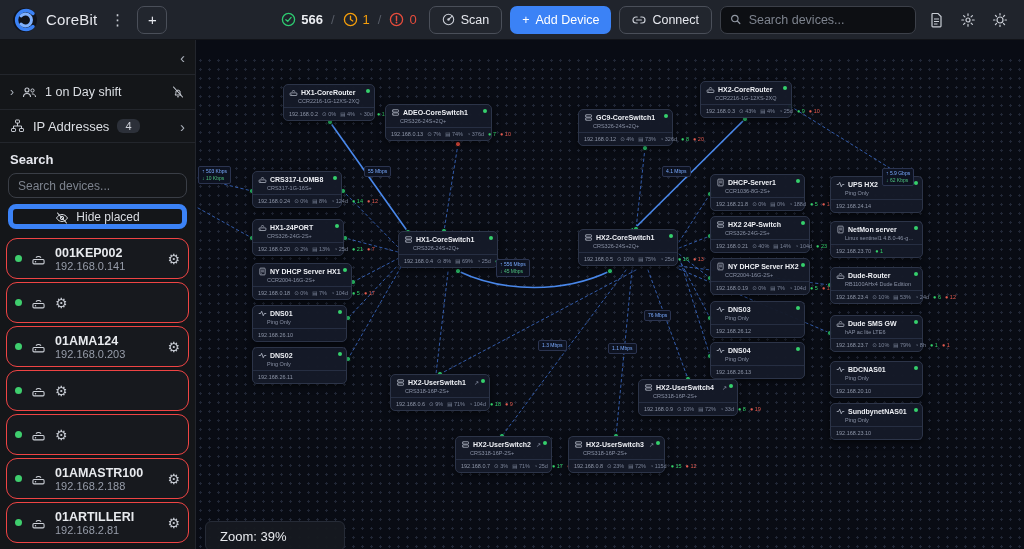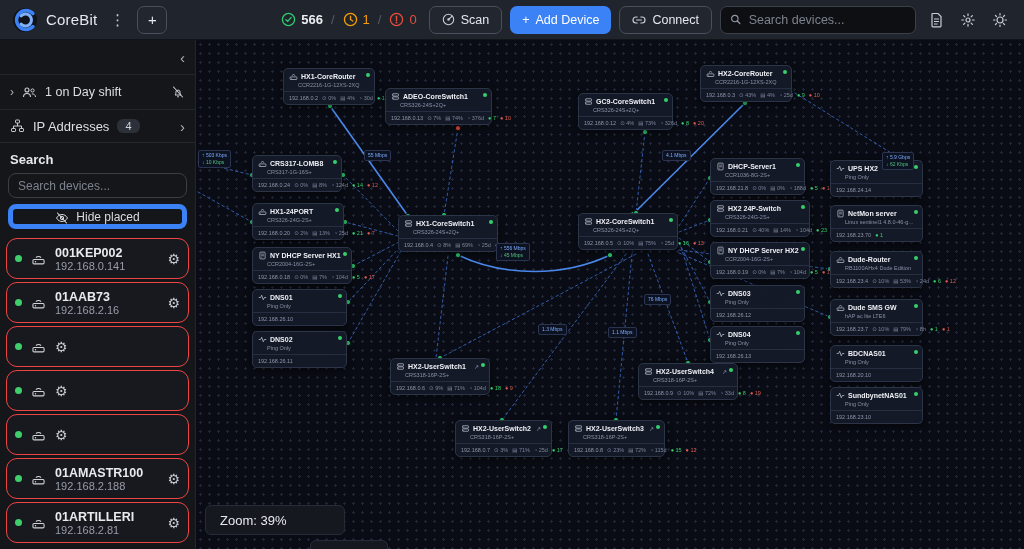--- a/index.html
+++ b/index.html
@@ -65,21 +65,21 @@
   .dev-dot { width:7px; height:7px; border-radius:50%; background:#3fce6e; flex:0 0 auto; }
   .dev-icon { color:#cfd3da; flex:0 0 auto; }
   .dev-text { flex:1; min-width:0; }
   .dev-name { font-size:12.5px; font-weight:bold; color:#e8eaee; white-space:nowrap; }
   .dev-ip { font-size:11px; color:#979daa; }
   .dev-gear { background:none; border:none; color:#c4c8d0; font-size:14px; cursor:pointer; }
 
   
   #canvas { position:relative; flex:1; overflow:hidden; background-color:#090c14;
     background-image:radial-gradient(#212736 1px, transparent 1.3px);
-    background-size:9px 9px; }
+    background-size:9px 9px;margin-top:16px; }
   #edge-layer { position:absolute; inset:0; z-index:1; }
   .edge { fill:none; stroke-linecap:round; }
   .edge.solid { stroke:#4d8ef5; stroke-width:1.6; opacity:.95; }
   .edge.dashed { stroke:#3d6fd0; stroke-width:1; stroke-dasharray:2.5 3; opacity:.8; }
   .dot-green { fill:#2ecc71; stroke:#0a0d16; stroke-width:1; }
   .dot-red { fill:#e74c3c; stroke:#0a0d16; stroke-width:1; }
 
   .node { position:absolute; z-index:2; background:rgba(21,26,40,.97);
     border:1px solid #2c3448; border-radius:5px; box-shadow:0 2px 7px rgba(0,0,0,.55); cursor:grab; }
   .n-dot { position:absolute; top:4px; right:4px; width:4px; height:4px;
@@ -258,34 +258,34 @@
     <button class="dev-gear">⚙</button>
   </div>
 
   <div class="dev-row">
     <span class="dev-dot"></span>
     <svg class="dev-icon si" width="17" height="15" viewBox="0 0 14 14">
       <rect x="1.8" y="8" width="10.4" height="4" rx="1" fill="none" stroke="currentColor" stroke-width="1"></rect>
       <path d="M4.6 6.2 A3.3 3.3 0 0 1 9.4 6.2" fill="none" stroke="currentColor" stroke-width="1"></path>
       <circle cx="4.2" cy="10" r=".7" fill="currentColor"></circle>
     </svg>
-    <div class="dev-text">
-      <div class="dev-name">01AAB73</div>
-      <div class="dev-ip">192.168.2.16</div>
-    </div>
     <button class="dev-gear">⚙</button>
   </div>
 
   <div class="dev-row">
     <span class="dev-dot"></span>
     <svg class="dev-icon si" width="17" height="15" viewBox="0 0 14 14">
       <rect x="1.8" y="8" width="10.4" height="4" rx="1" fill="none" stroke="currentColor" stroke-width="1"></rect>
       <path d="M4.6 6.2 A3.3 3.3 0 0 1 9.4 6.2" fill="none" stroke="currentColor" stroke-width="1"></path>
       <circle cx="4.2" cy="10" r=".7" fill="currentColor"></circle>
     </svg>
+    <div class="dev-text">
+      <div class="dev-name">01AMA124</div>
+      <div class="dev-ip">192.168.0.203</div>
+    </div>
     <button class="dev-gear">⚙</button>
   </div>
 
   <div class="dev-row">
     <span class="dev-dot"></span>
     <svg class="dev-icon si" width="17" height="15" viewBox="0 0 14 14">
       <rect x="1.8" y="8" width="10.4" height="4" rx="1" fill="none" stroke="currentColor" stroke-width="1"></rect>
       <path d="M4.6 6.2 A3.3 3.3 0 0 1 9.4 6.2" fill="none" stroke="currentColor" stroke-width="1"></path>
       <circle cx="4.2" cy="10" r=".7" fill="currentColor"></circle>
     </svg>

